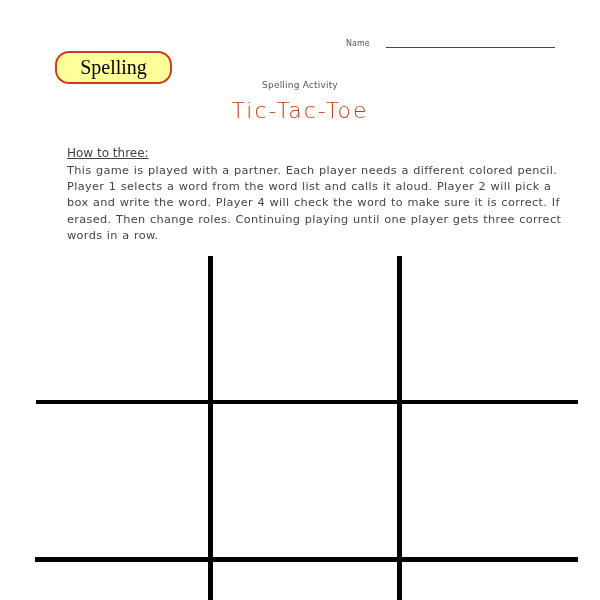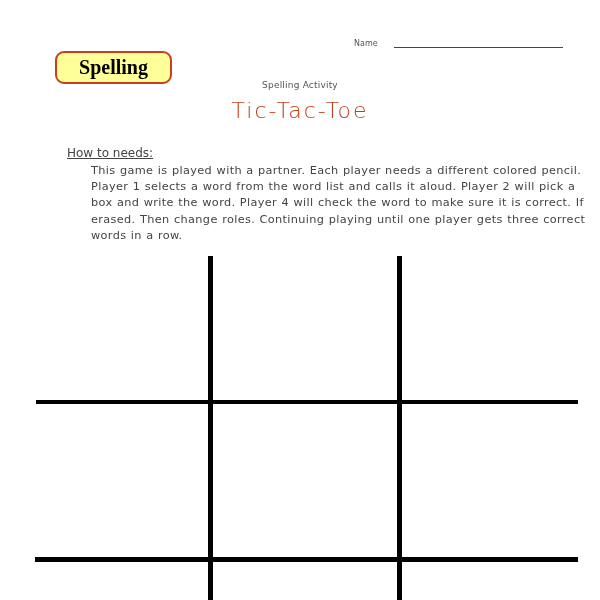--- a/index.html
+++ b/index.html
@@ -15,33 +15,32 @@
       font-family: "DejaVu Sans", sans-serif;
     }
     .badge {
       position: absolute;
       left: 55px;
       top: 51px;
       width: 113px;
       height: 29px;
       background: #ffff99;
       border: 2px solid #c8401a;
-      border-radius: 9px;
+      border-radius: 14px;
       display: flex;
       align-items: center;
       justify-content: center;
       font-family: "Liberation Serif", serif;
       font-size: 20px;
       color: #000;
       box-sizing: content-box;
-      font-weight: bold;
     }
     .name-row {
       position: absolute;
-      left: 354px;
+      left: 346px;
       top: 39px;
       display: flex;
       align-items: flex-end;
       gap: 16px;
     }
     .name-label {
       font-size: 8px;
       color: #555;
       line-height: 10px;
     }
@@ -88,21 +87,20 @@
       width: 480px;
       font-size: 11.3px;
       color: #444;
       line-height: 16.2px;
       letter-spacing: 0.35px;
       word-spacing: 0.5px;
     }
     .instructions .ln {
       display: block;
       white-space: nowrap;
-      margin-left: 24px;
     }
     .grid-line {
       position: absolute;
       background: #000;
     }
     .v1 { left: 208px; top: 256px; width: 5px; height: 344px; }
     .v2 { left: 397px; top: 256px; width: 5px; height: 344px; }
     .h1 { left: 36px; top: 400px; width: 542px; height: 4px; }
     .h2 { left: 35px; top: 557px; width: 543px; height: 5px; }
     .cell {
@@ -116,21 +114,21 @@
 <div class="badge">Spelling</div>
 
 <div class="name-row">
   <span class="name-label">Name</span>
   <span class="name-line"></span>
 </div>
 
 <div class="subtitle">Spelling Activity</div>
 <div class="title">Tic-Tac-Toe</div>
 
-<div class="howto">How to needs:</div>
+<div class="howto">How to three:</div>
 <div class="instructions">
   <span class="ln">This game is played with a partner.  Each player needs a different colored pencil.</span>
   <span class="ln">Player 1 selects a word from the word list and calls it aloud.  Player 2 will pick a</span>
   <span class="ln">box and write the word.  Player 4 will check the word to make sure it is correct.  If</span>
   <span class="ln">erased.  Then change roles.  Continuing playing until one player gets three correct</span>
   <span class="ln">words in a row.</span>
 </div>
 
 <div>
 

